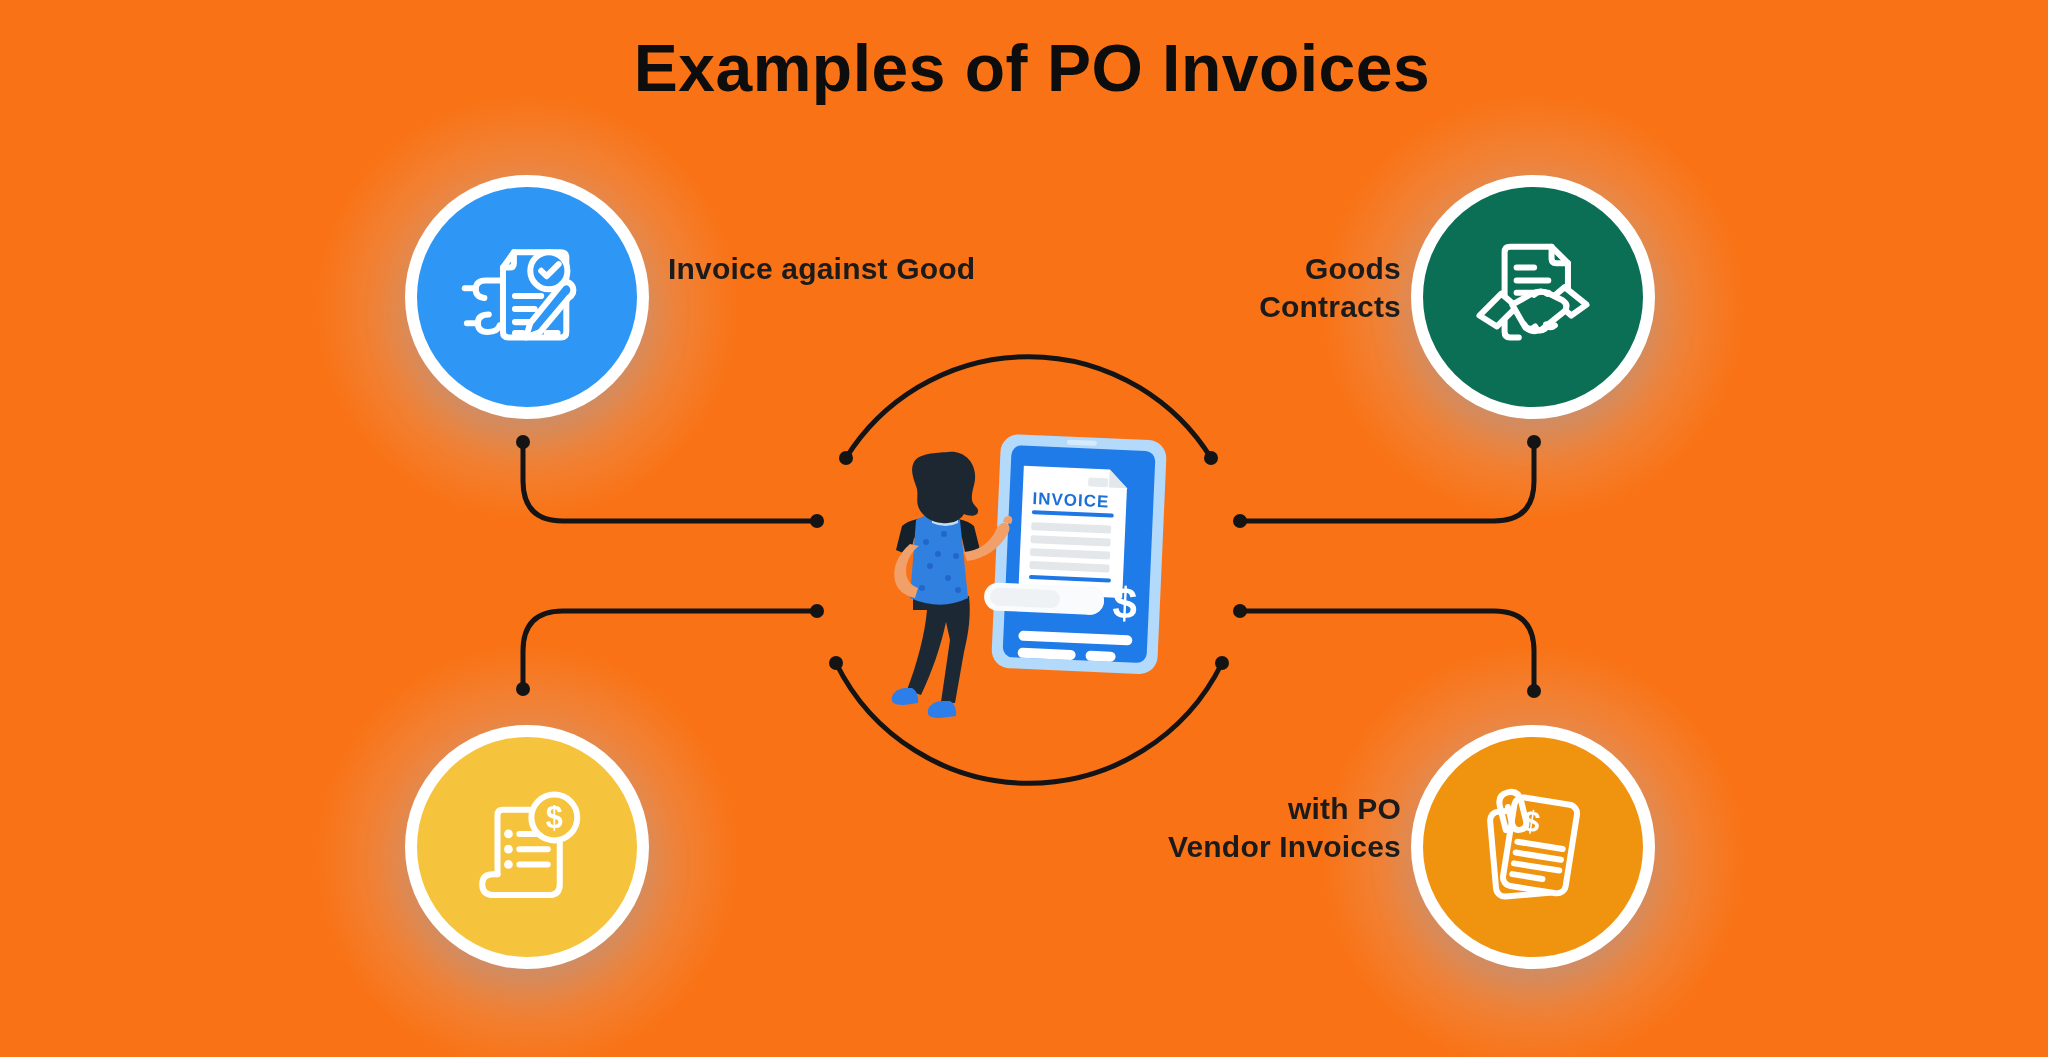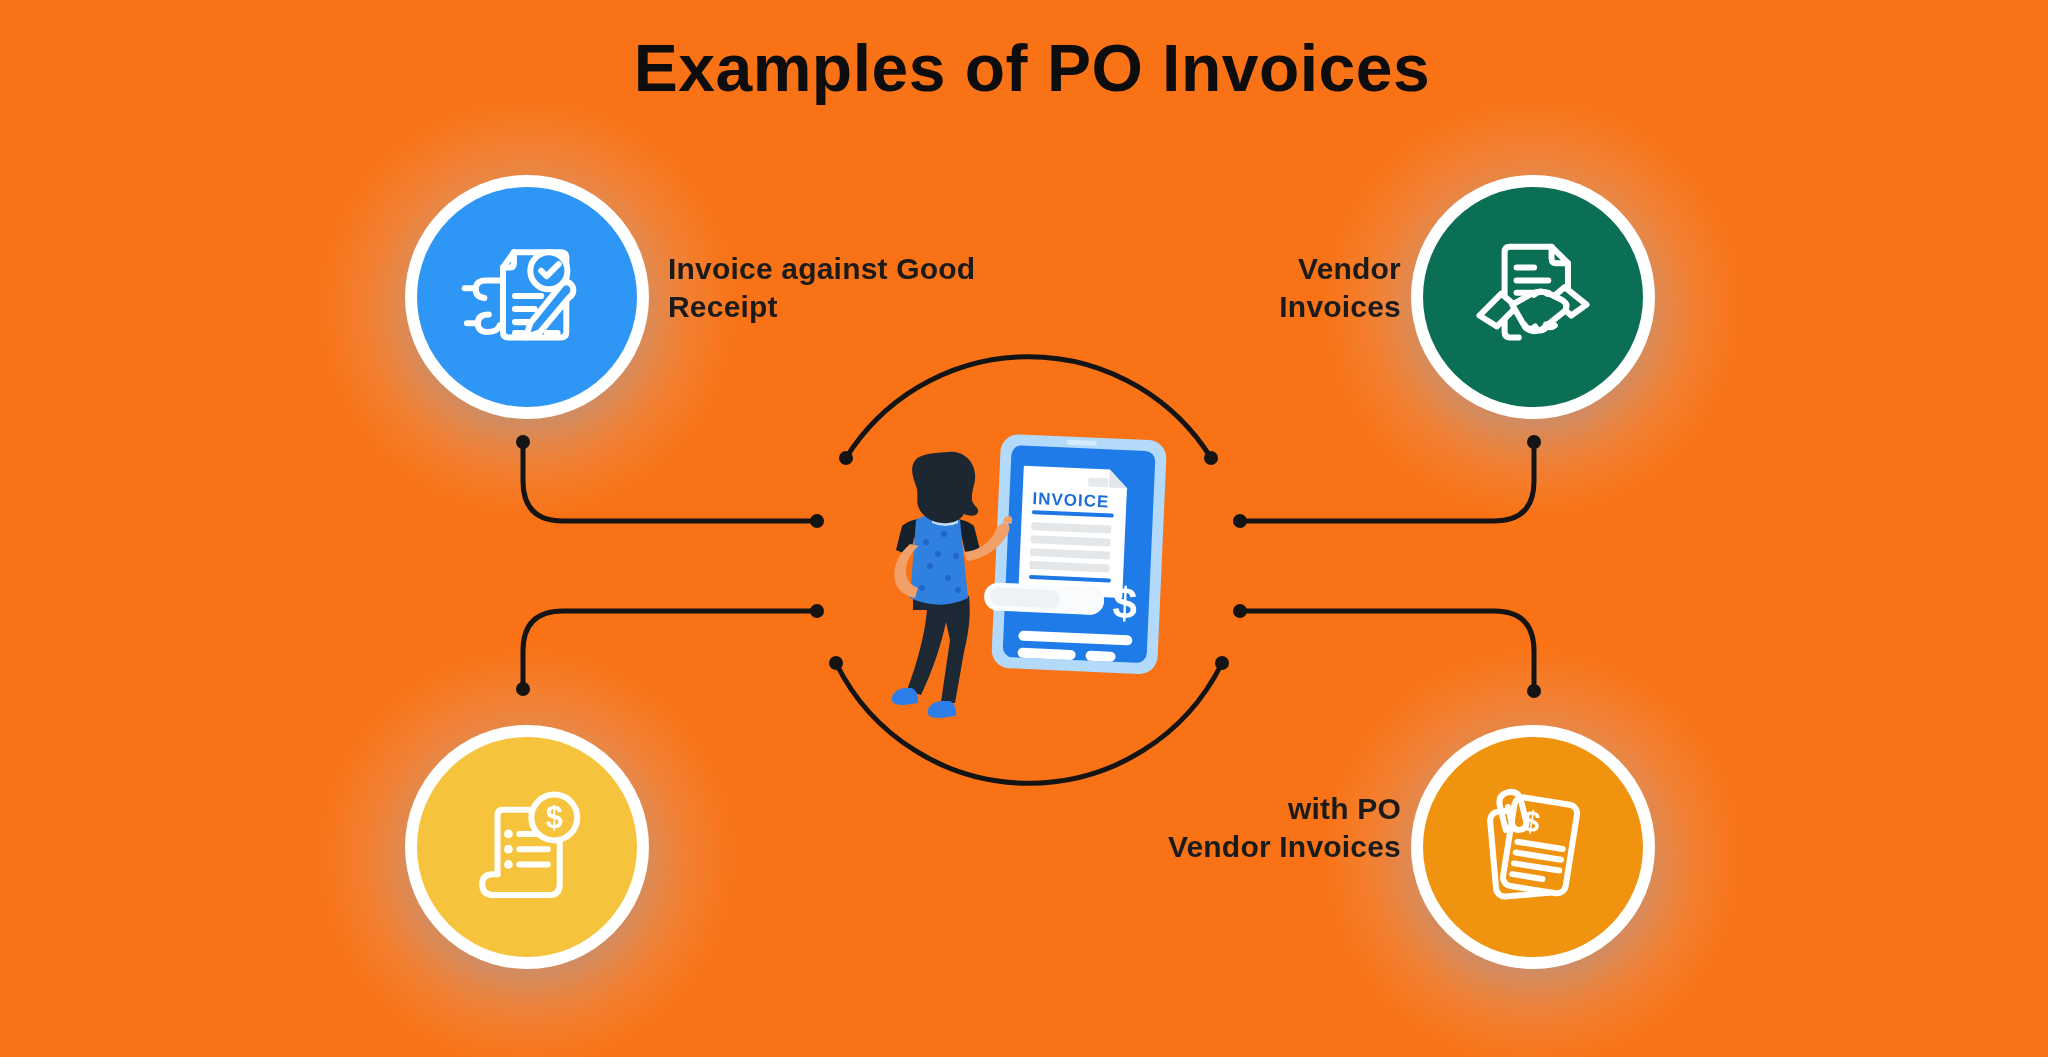--- a/index.html
+++ b/index.html
@@ -58,42 +58,41 @@
           <circle cx="85" cy="41" r="17" fill="currentColor"></circle>
           <path d="M78,41 l5,5 l11,-11"></path>
           <path d="M54,64 H78 M54,76 H72 M54,88 H66 M54,98 H61 M83,98 H93"></path>
           <path d="M97,53 Q104,49 107,56 Q109,62 103,66 L77,97 L64,102 L68,89 Z" fill="currentColor"></path>
         </g>
       </svg>
     </div>
   </div>
   <div class="label" style="left:668px; top:250px;">
     <div>Invoice against Good</div>
-    <div>Receipt</div>
   </div>
 
   <div class="node-circle" style="left:1411px; top:175px;">
     <div class="node-inner" style="background: rgb(10, 111, 85);">
       <svg class="icon" viewBox="0 0 130 130" style="color: rgb(10, 111, 85);">
         <g stroke="#fff" stroke-width="5.5" fill="none" stroke-linecap="round" stroke-linejoin="round">
           <path d="M52,102 H44 Q39,102 39,97 V24 Q39,19 44,19 H82 L97,34 V60"></path>
           <path d="M82,19 V30 Q82,34 86,34 H97"></path>
           <path d="M50,38 H66 M50,50 H79 M50,61 H79"></path>
           <path d="M16,82 L36,62 L50,74 L32,92 Z" fill="currentColor"></path>
           <path d="M114,72 L94,56 L82,66 L100,82 Z" fill="currentColor"></path>
           <path d="M46,72 L64,62 Q72,58 80,62 L92,68 Q98,72 94,78 L74,94 Q66,99 58,93 Z" fill="currentColor"></path>
           <path d="M57,90 q3,6 9,3 M67,92 q3,6 9,2 M77,90 q3,5 8,1"></path>
           <path d="M66,63 q6,-5 12,-1"></path>
         </g>
       </svg>
     </div>
   </div>
   <div class="label right" style="right:663px; top:250px;">
-    <div>Vendor</div>
-    <div>Invoices</div>
+    <div>Goods</div>
+    <div>Contracts</div>
   </div>
 
   <div class="node-circle" style="left:405px; top:725px;">
     <div class="node-inner" style="background: rgb(246, 195, 60);">
       <svg class="icon" viewBox="0 0 130 130" style="color: rgb(246, 195, 60);">
         <g stroke="#fff" stroke-width="5.5" fill="none" stroke-linecap="round" stroke-linejoin="round">
           <path d="M38,90 V36 Q38,31 43,31 H67"></path>
           <path d="M38,90 H34 Q24,90 24,99 Q24,109 35,109 H85 Q95,109 95,99 V60"></path>
           <circle cx="48" cy="53" r="4" fill="#fff" stroke="none"></circle>
           <circle cx="48" cy="67" r="4" fill="#fff" stroke="none"></circle>

